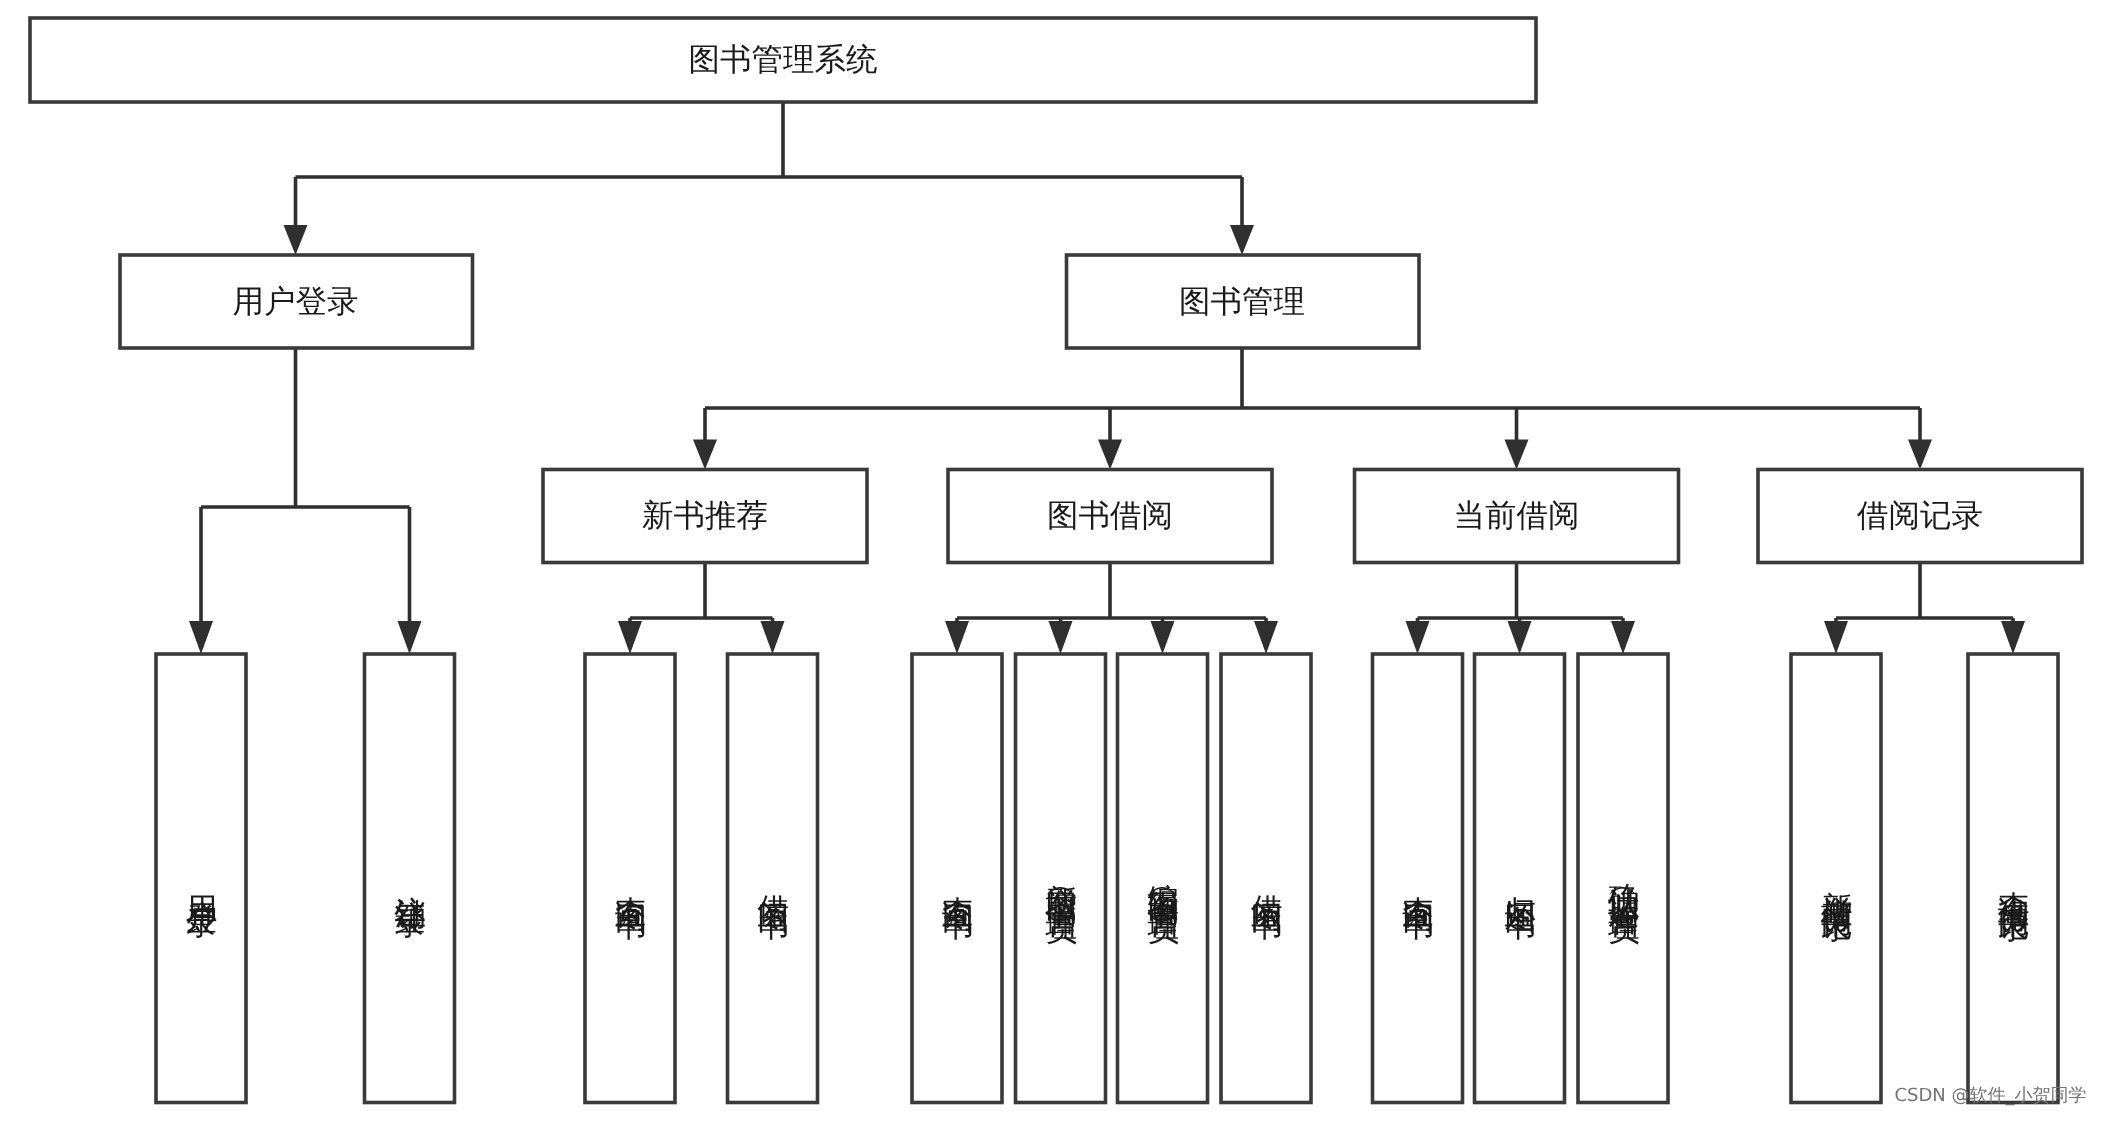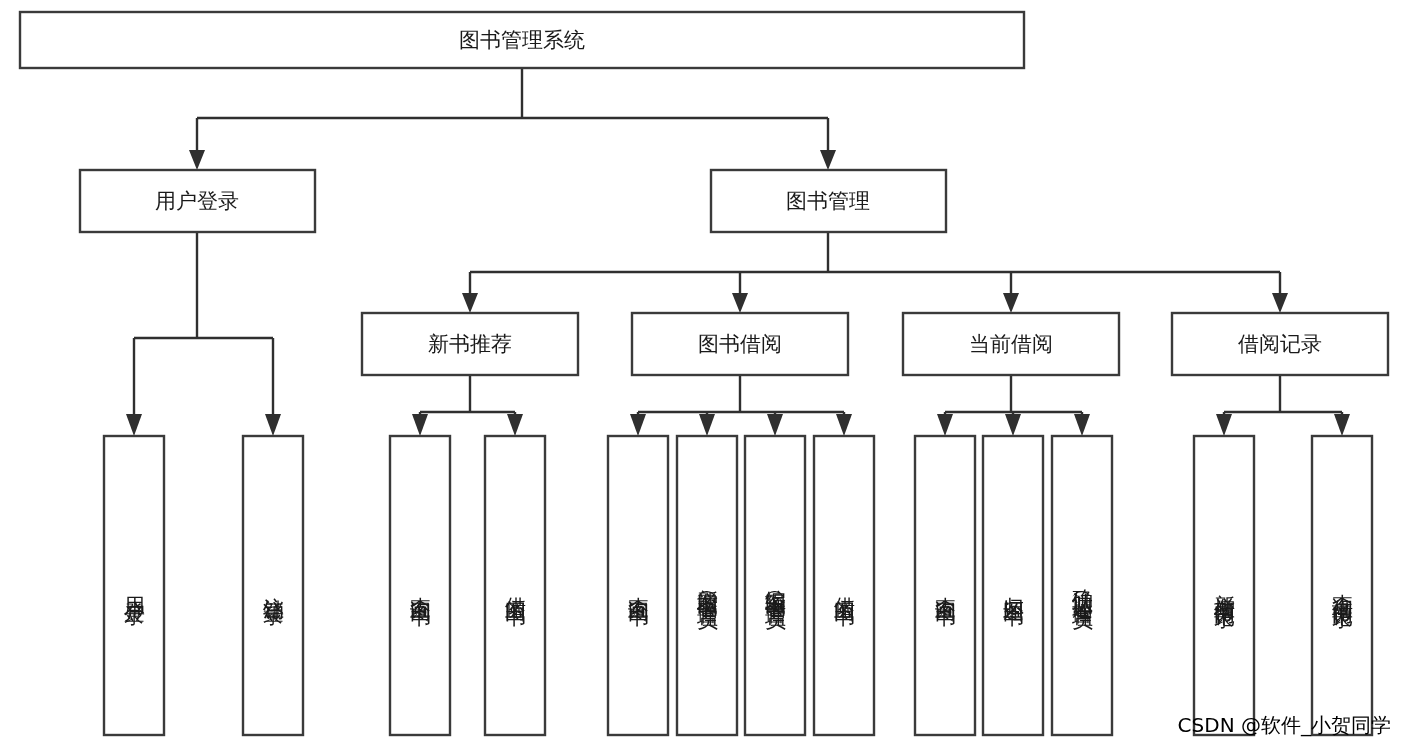--- a/index.html
+++ b/index.html
@@ -47,22 +47,22 @@
     font-size: 21px;
     fill: #1a1a1a;
     text-anchor: middle;
     dominant-baseline: middle;
   }
   .watermark {
     position: absolute;
     right: 14px;
     bottom: 8px;
     font-family: "DejaVu Sans", "Liberation Sans", sans-serif;
-    font-size: 20px;
-    color: #000000;
+    font-size: 12px;
+    color: #737373;
     white-space: nowrap;
     user-select: none;
   }
 </style>
 </head>
 <body>
 
 <div id="diagram-root">
 
   <svg id="flow" viewBox="0 0 1405 747">

